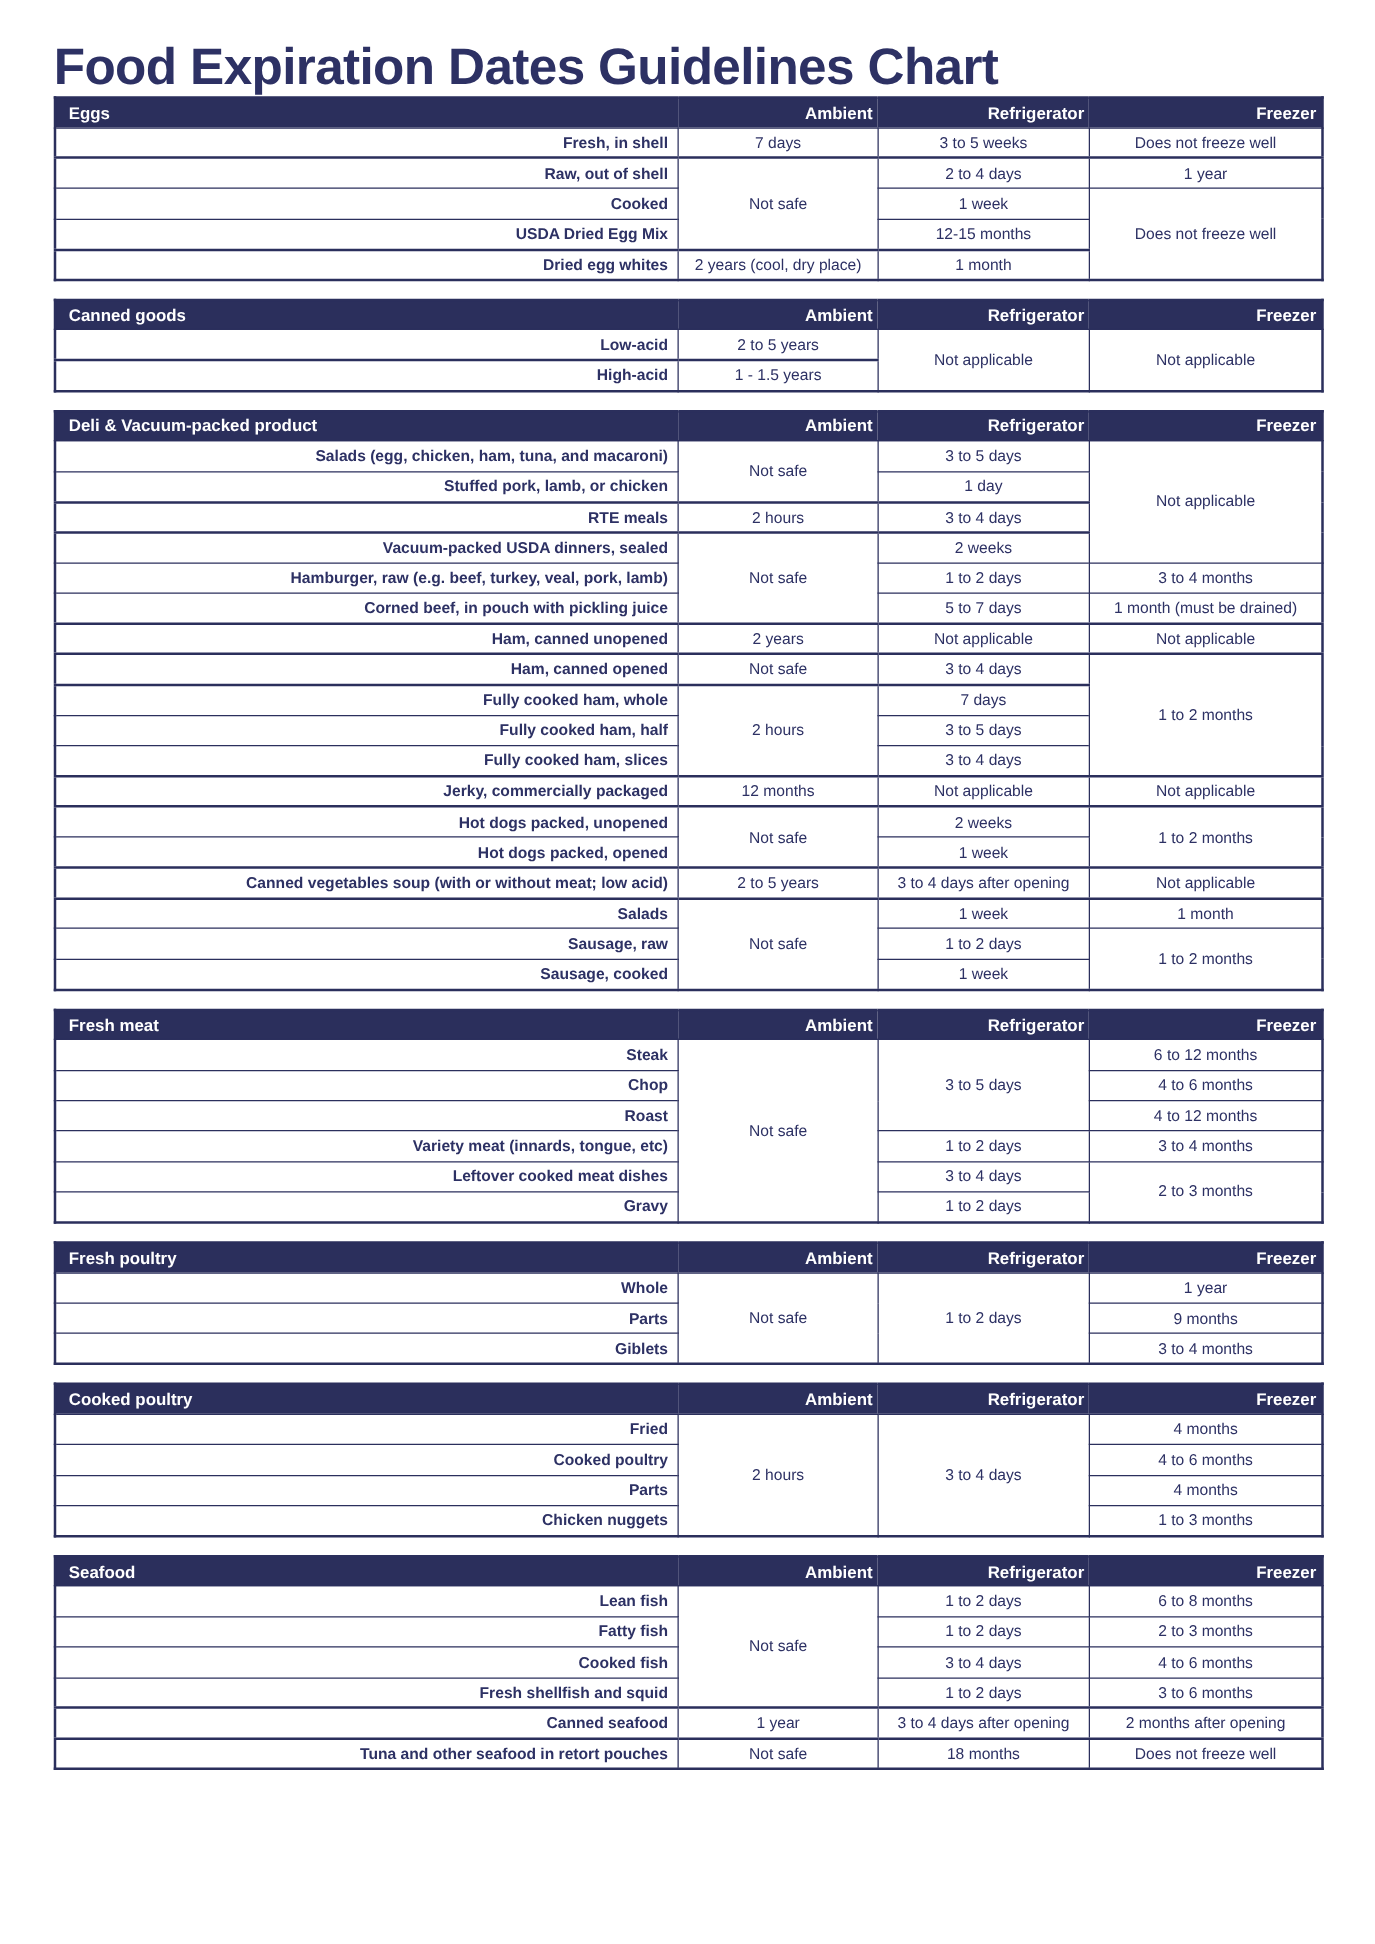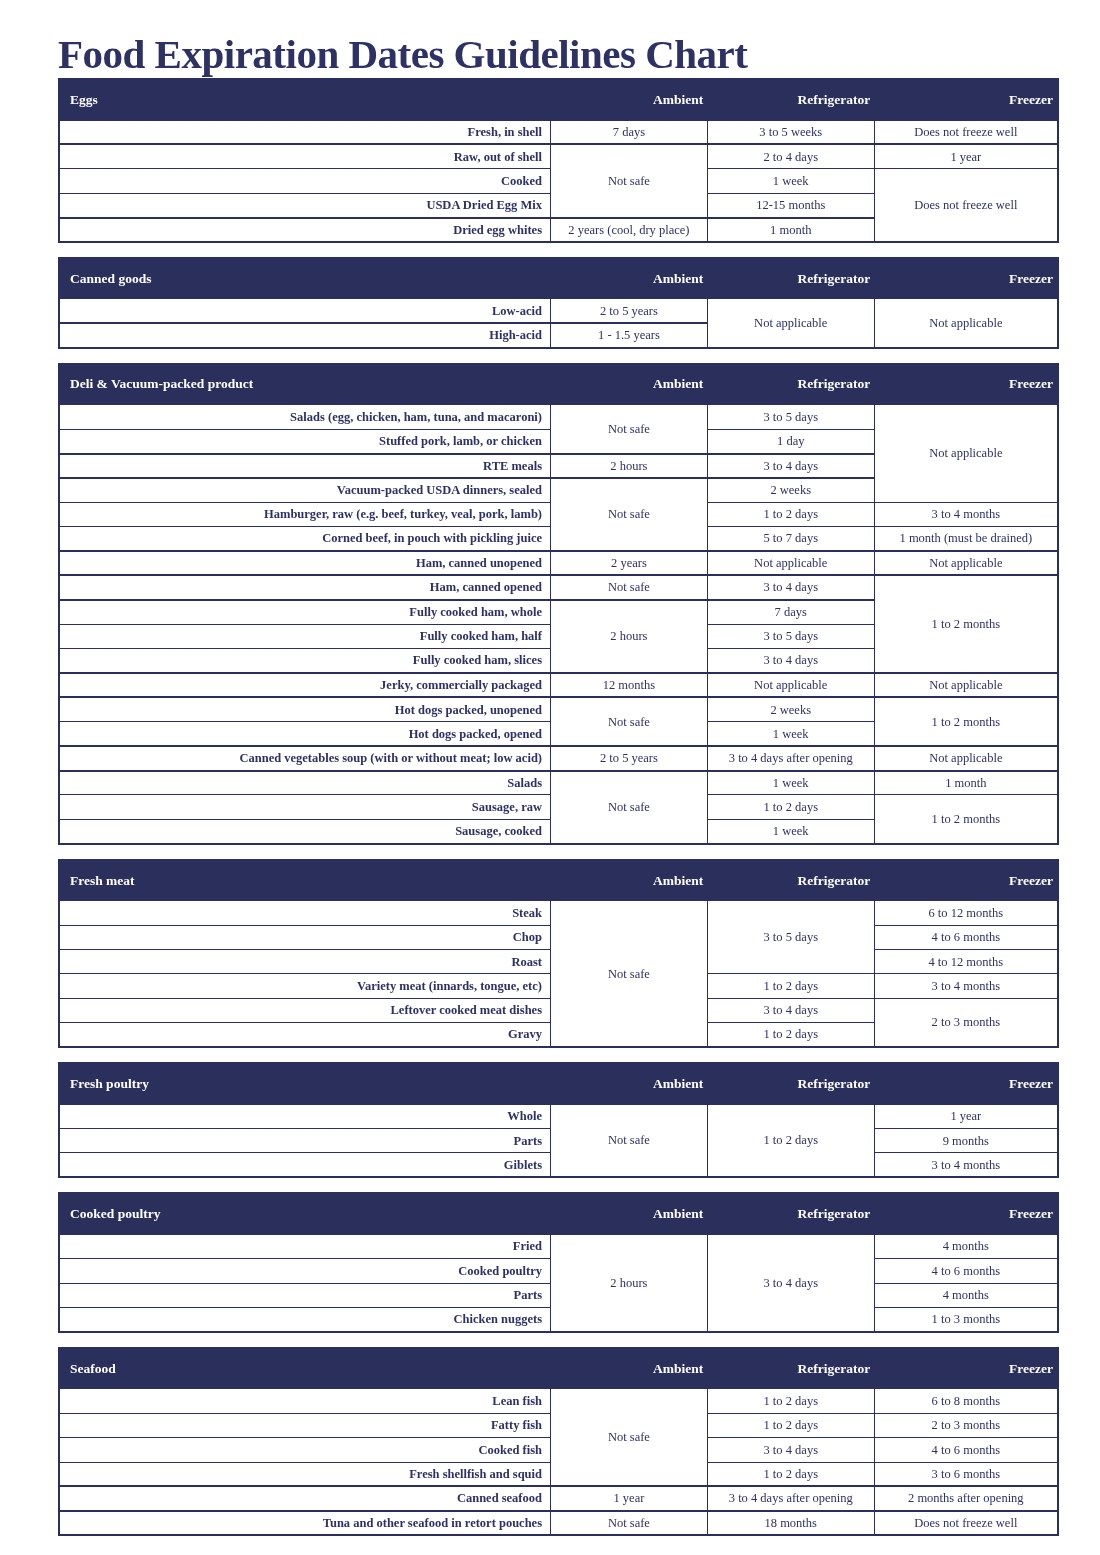--- a/index.html
+++ b/index.html
@@ -8,21 +8,21 @@
     --green:#3db463;
   }
   *{box-sizing:border-box;}
   html,body{margin:0;padding:0;}
   body{
     width:1100px;height:1555px;overflow:hidden;
     background:#ffffff;
     font-family:"Liberation Sans", sans-serif;
     color:var(--text);
   }
-  .page{padding:30px 41px 0 58px;font-family:Liberation Serif, serif;}
+  .page{padding:30px 41px 0 43px;}
   h1.title{
     margin:0;
     font-size:41px;
     font-weight:800;
     letter-spacing:-0.5px;
     color:var(--text);
   }
   p.subtitle{
     margin:15px 0 27px 0;
     font-size:14.5px;
@@ -34,21 +34,21 @@
     border-collapse:collapse;
     table-layout:fixed;
     margin:0 0 14px 0;
     border:2px solid var(--navy);
   }
   table.food-table th{
     background:var(--navy);
     color:#ffffff;
     font-size:13.5px;
     font-weight:bold;
-    height:41px;
+    height:24px;
     padding:2px 4px;
     border:0;
   }
   table.food-table th.cat{
     text-align:left;
     padding-left:10px;
   }
   table.food-table th.colh{text-align:right;}
   table.food-table td{
     border:1.5px solid var(--navy);

